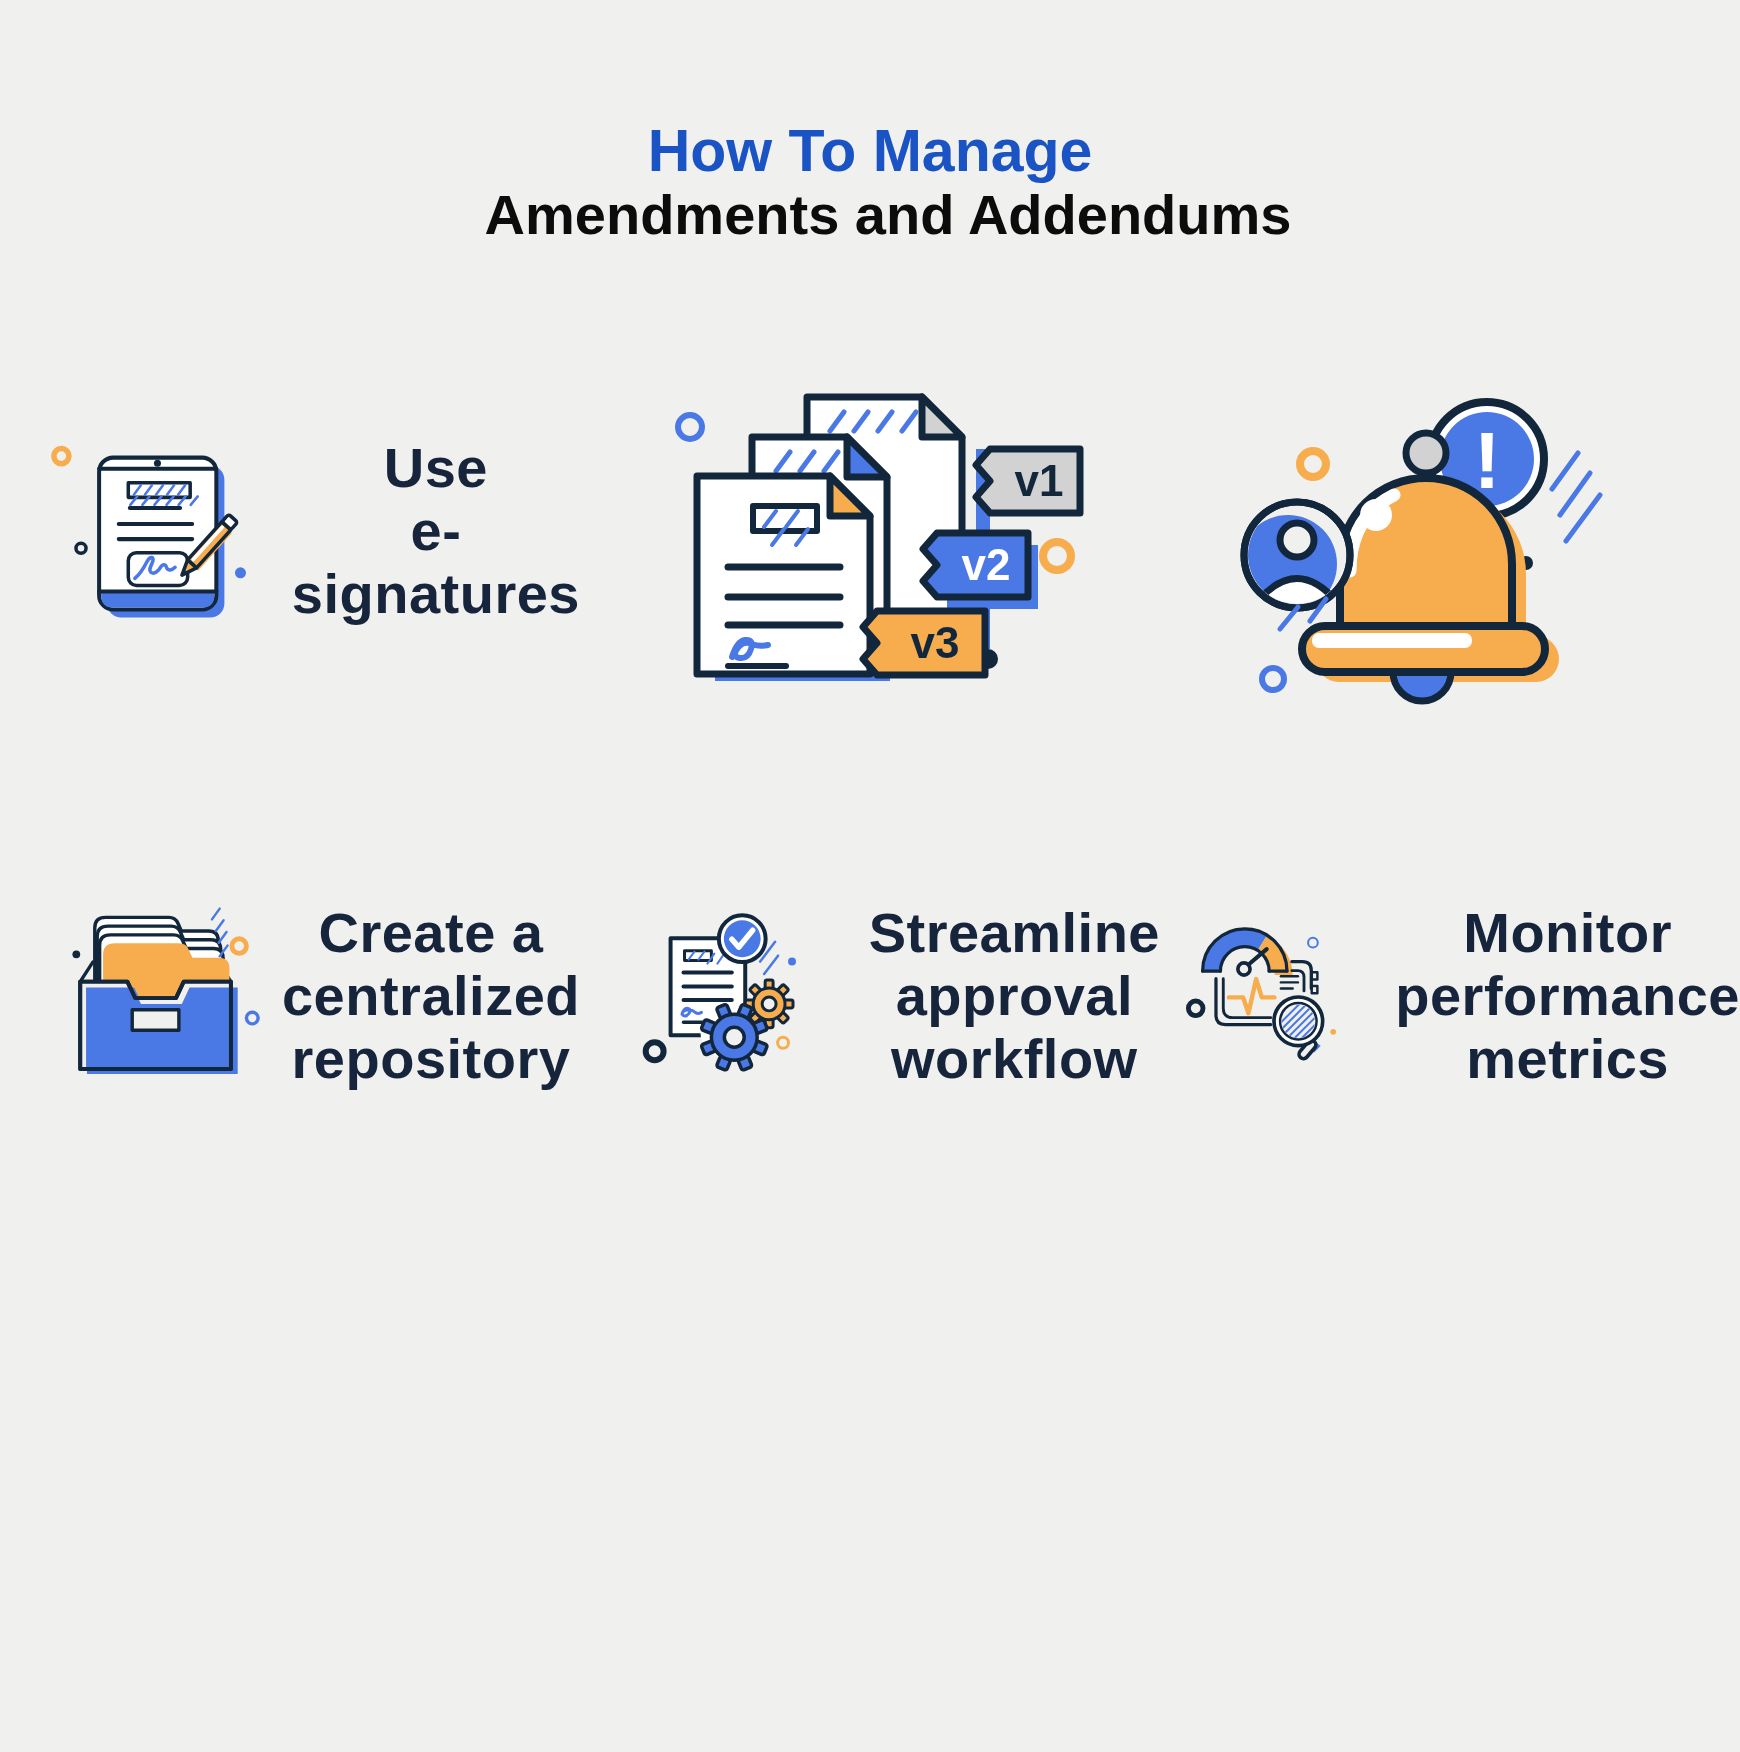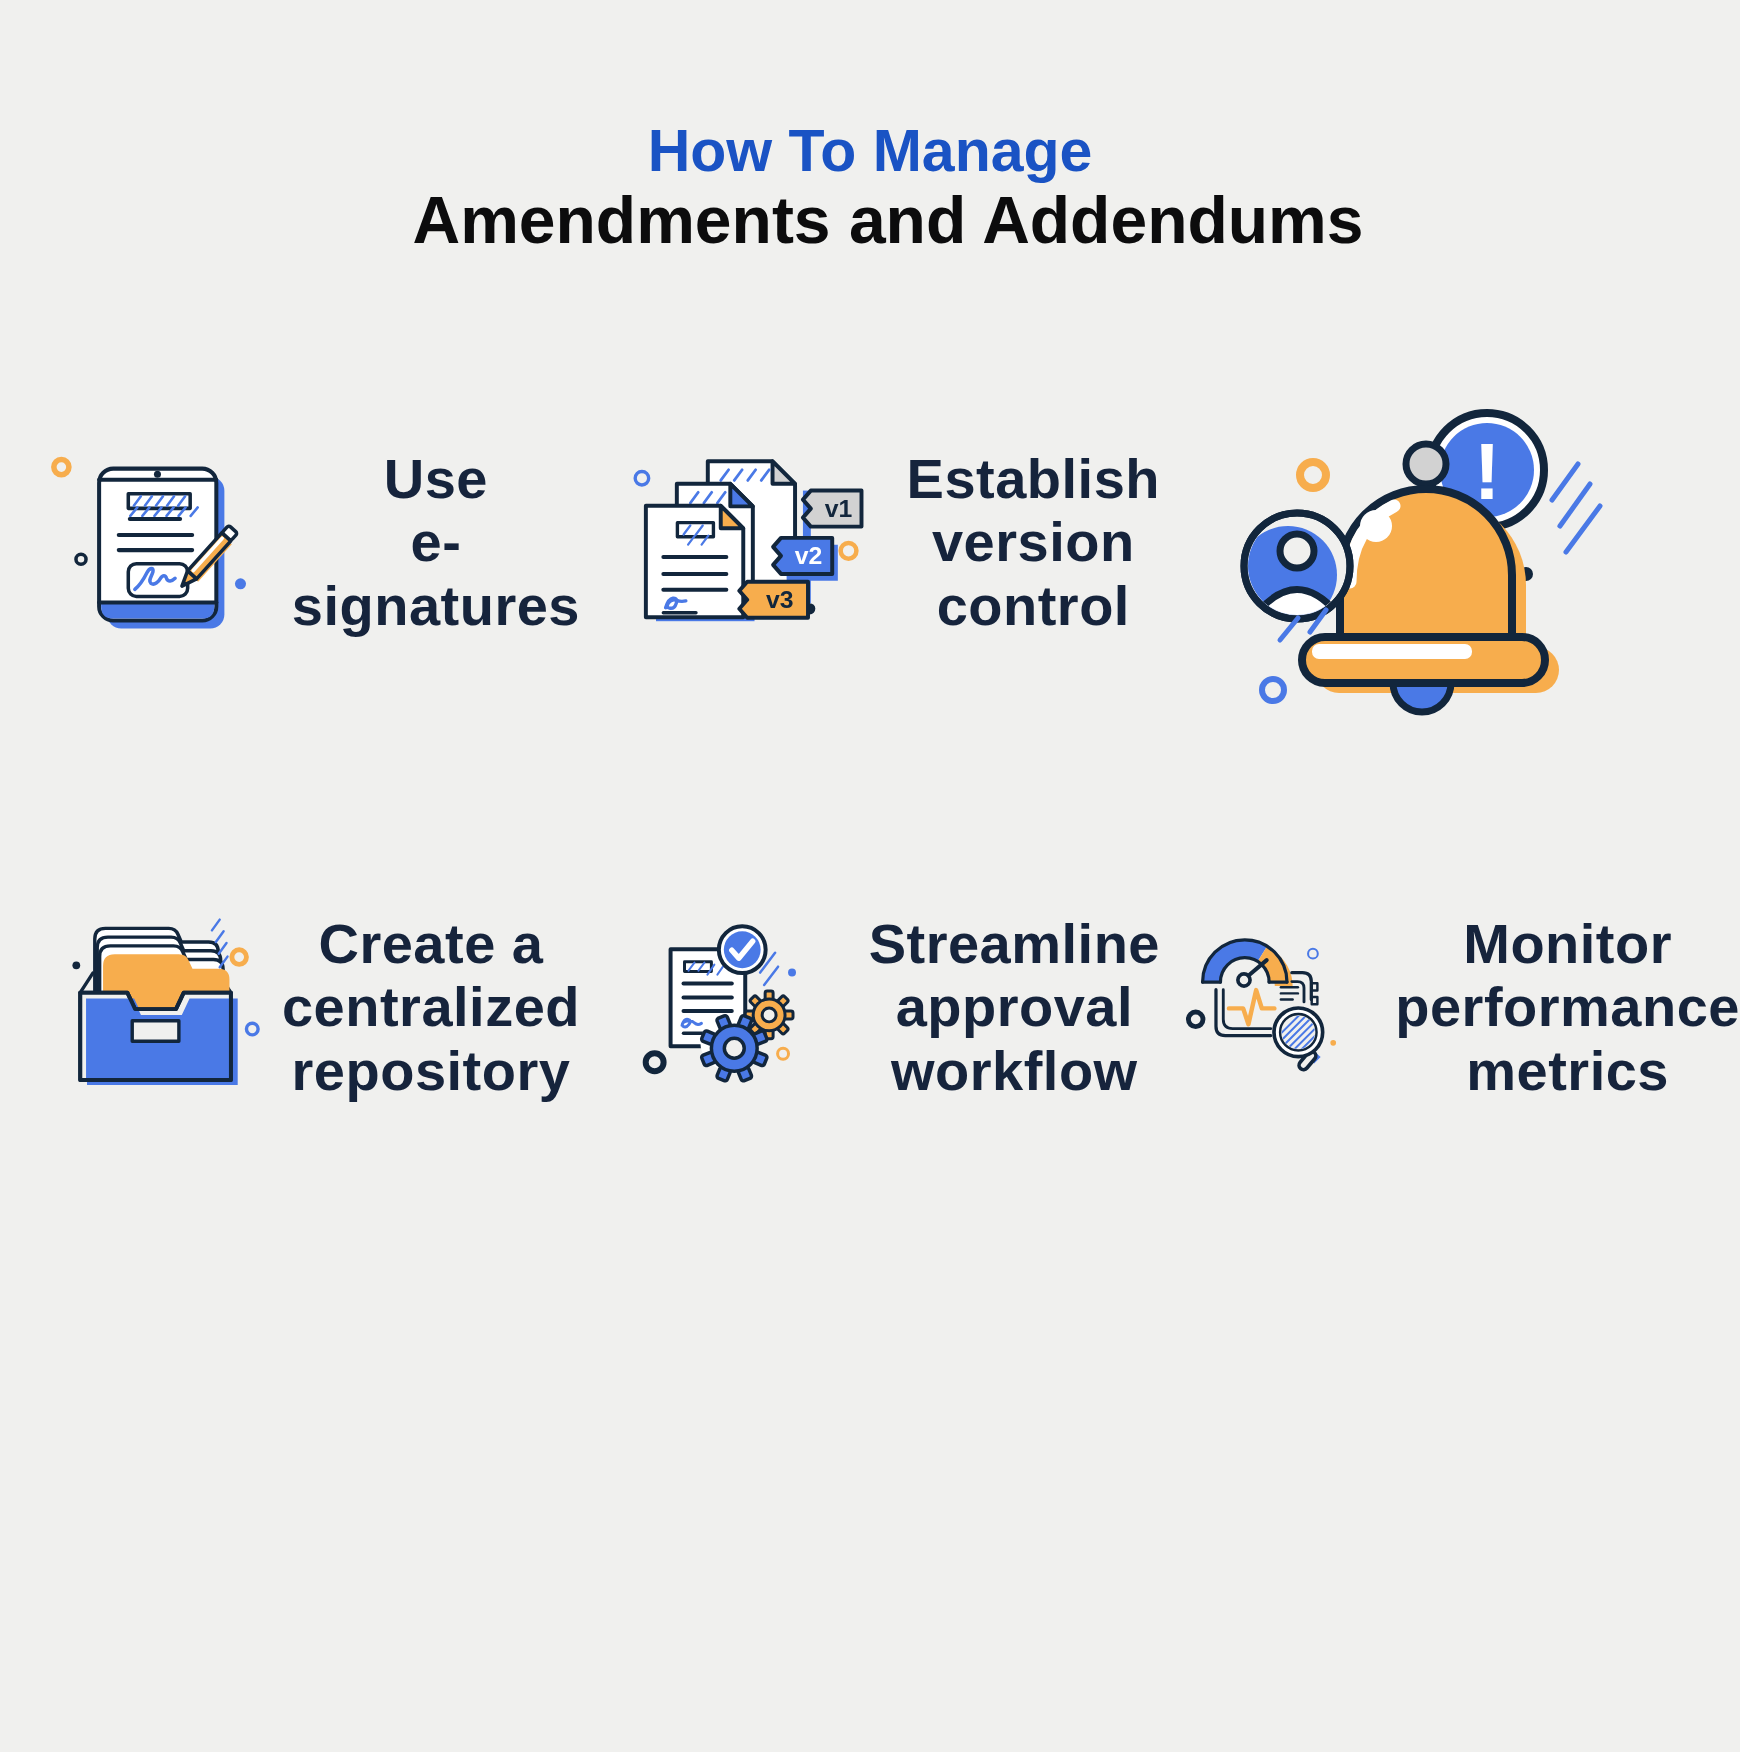--- a/index.html
+++ b/index.html
@@ -4,21 +4,21 @@
 <style>
   :root{
     --bg:#f0f0ee; --navy:#12263c; --blue:#4a79e6; --orange:#f7ad4d;
     --gray:#d2d2d2; --title-blue:#1a53c4; --text:#16243c; --black:#0c0c0d; --white:#ffffff;
   }
   *{margin:0;padding:0;box-sizing:border-box;}
   body{font-family:"Liberation Sans",sans-serif;background:var(--bg);}
   .page{width:1740px;height:1752px;background:var(--bg);overflow:hidden;}
   .title{margin-top:118px;text-align:center;font-weight:700;line-height:1.12;}
   .title-line1{font-size:59px;color:var(--title-blue);}
-  .title-line2{font-size:66px;color:var(--black);padding-left:36px;}
+  .title-line2{font-size:56px;color:var(--black);padding-left:36px;}
   .grid{display:grid;grid-template-columns:repeat(3,580px);row-gap:80px;margin-top:72px;justify-content:center;}
   .cell{display:flex;flex-direction:row;align-items:center;}
   .icon{display:block;stroke-linecap:round;stroke-linejoin:round;}
   .label{margin-top:24px;font-size:56px;line-height:1.13;font-weight:700;color:var(--text);
          text-align:center;white-space:pre-line;letter-spacing:0.5px;}
   
   .f-bg{fill:var(--bg);} .f-white{fill:var(--white);} .f-blue{fill:var(--blue);}
   .f-orange{fill:var(--orange);} .f-gray{fill:var(--gray);} .f-navy{fill:var(--navy);} .fn{fill:none;}
   .s-navy{stroke:var(--navy);} .s-blue{stroke:var(--blue);} .s-orange{stroke:var(--orange);} .s-white{stroke:var(--white);}
   .tag-text{font:700 44px "Liberation Sans",sans-serif;fill:var(--navy);}
@@ -140,22 +140,20 @@
         <g>
           <path d="M367 226 H458 V290 H367 Z" class="f-blue"></path>
           <path d="M357 214 H448 V278 H357 L343 262 L357 246 L343 230 Z" class="f-blue s-navy" stroke-width="7"></path>
           <text x="406" y="261" text-anchor="middle" class="tag-text-white">v2</text>
         </g>
         <g>
           <path d="M297 292 H405 V356 H297 L283 340 L297 324 L283 308 Z" class="f-orange s-navy" stroke-width="7"></path>
           <text x="355" y="339" text-anchor="middle" class="tag-text">v3</text>
         </g>
       </svg>
-      <div class="label">Establish
-version control</div>
     </div>
 
     <div class="cell">
       <svg class="icon" width="580" height="400" viewBox="0 0 580 400">
         <defs>
             <clipPath id="personClip">
               <circle cx="137" cy="236" r="49"></circle>
             </clipPath>
           </defs>
         <g>

